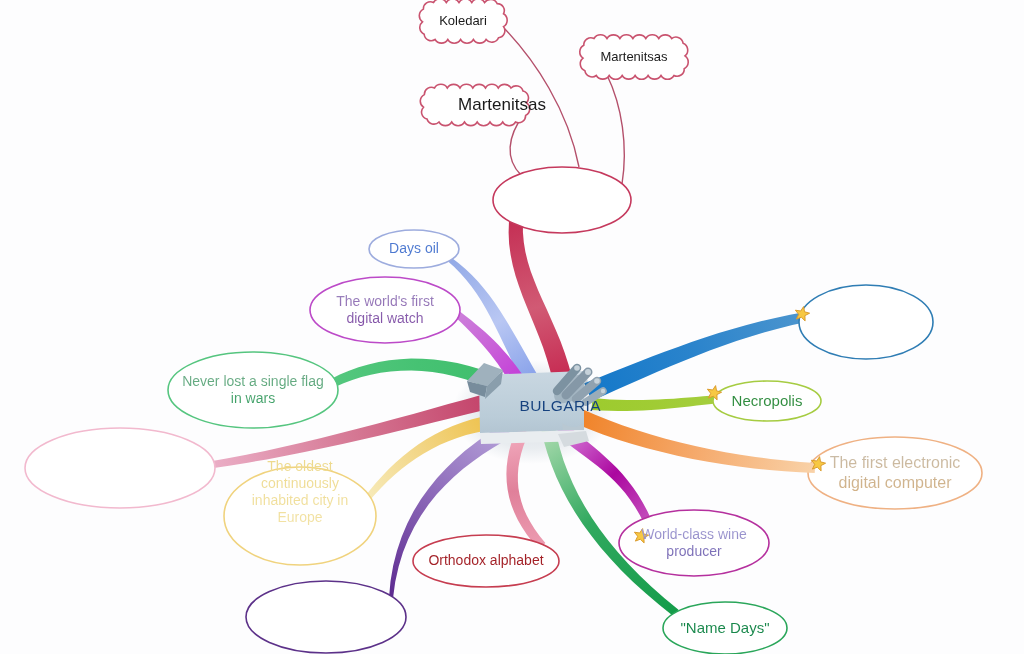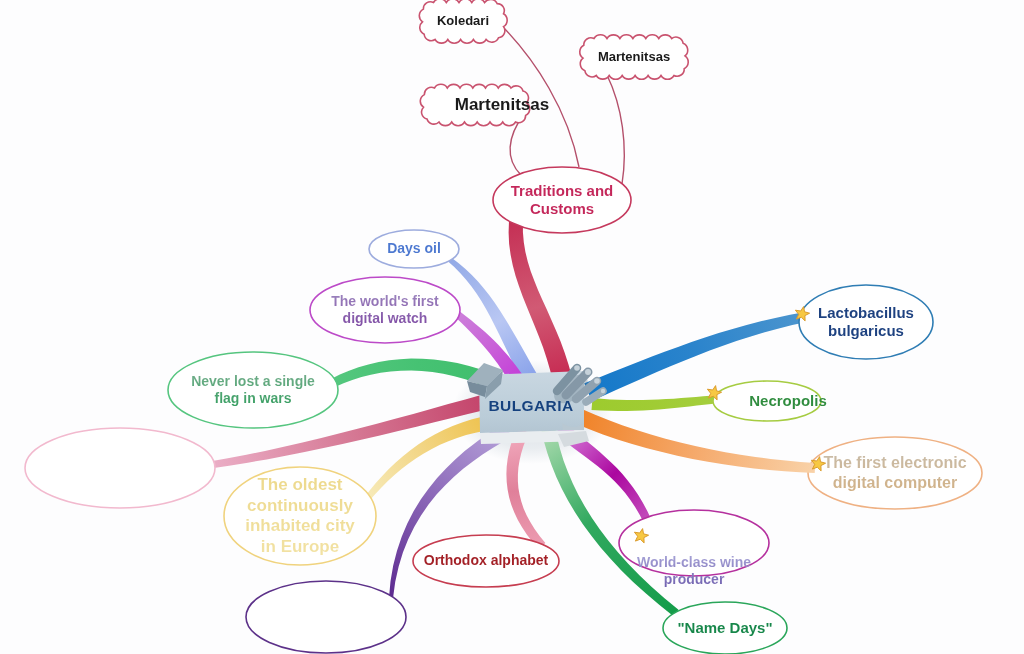--- a/index.html
+++ b/index.html
@@ -2,24 +2,24 @@
 <html><head>
 <meta charset="utf-8">
 <title>Bulgaria mind map</title>
 <style>
   html,body{margin:0;padding:0;}
   body{width:1024px;height:654px;overflow:hidden;background:#FDFDFE;
        font-family:"Liberation Sans","DejaVu Sans",sans-serif;}
   #stage{position:relative;width:1024px;height:654px;}
   #stage svg{position:absolute;left:0;top:0;}
   .label{position:absolute;transform:translate(-50%,-50%);text-align:center;
-         font-weight:bold;line-height:1.22;cursor:default;
+         font-weight:normal;line-height:1.22;cursor:default;
          background:linear-gradient(var(--c1),var(--c2));
          -webkit-background-clip:text;background-clip:text;color:transparent;}
-  .center-label{white-space:nowrap;}
+  .center-label{white-space:nowrap;text-align:right;}
 </style>
 </head>
 <body>
 
 <div id="stage">
 <svg width="1024" height="654" viewBox="0 0 1024 654">
       <defs>
         <linearGradient id="g_traditions" gradientUnits="userSpaceOnUse" x1="565" y1="392" x2="516" y2="221">
           <stop offset="0" stop-color="#C4214B"></stop>
           <stop offset="0.5" stop-color="#D15A74"></stop>
@@ -149,28 +149,26 @@
         <line x1="576" y1="399" x2="597" y2="381" stroke="#90A2B0" stroke-width="8.5" stroke-linecap="round"></line>
         <circle cx="597" cy="381" r="2.8" fill="#C6D2DA"></circle>
         <line x1="586" y1="402" x2="603" y2="391" stroke="#9AACB9" stroke-width="7.5" stroke-linecap="round"></line>
         <circle cx="603" cy="391" r="2.2" fill="#C6D2DA"></circle>
       </g>
       <polygon points="642.6,528.6 643.5,533.8 648.6,535.2 643.9,537.6 644.1,542.9 640.3,539.2 635.4,541.1 637.7,536.3 634.4,532.2 639.7,533.0" fill="#F7C843" stroke="#DB9C2E" stroke-width="1" stroke-linejoin="round"></polygon>
       <polygon points="819.6,456.6 820.5,461.8 825.6,463.2 820.9,465.6 821.1,470.9 817.3,467.2 812.4,469.1 814.7,464.3 811.4,460.2 816.7,461.0" fill="#F7C843" stroke="#DB9C2E" stroke-width="1" stroke-linejoin="round"></polygon>
       <polygon points="715.6,385.6 716.5,390.8 721.6,392.2 716.9,394.6 717.1,399.9 713.3,396.2 708.4,398.1 710.7,393.3 707.4,389.2 712.7,390.0" fill="#F7C843" stroke="#DB9C2E" stroke-width="1" stroke-linejoin="round"></polygon>
       <polygon points="803.6,306.6 804.5,311.8 809.6,313.2 804.9,315.6 805.1,320.9 801.3,317.2 796.4,319.1 798.7,314.3 795.4,310.2 800.7,311.0" fill="#F7C843" stroke="#DB9C2E" stroke-width="1" stroke-linejoin="round"></polygon>
     </svg>
-<div class="label" style="left:562px;top:200px;width:124px;font-size:15px;--c1:#C4275A;--c2:#C4275A;">Traditions and Customs</div>
 <div class="label" style="left:463px;top:21px;width:90px;font-size:13px;--c1:#1A1A1A;--c2:#1A1A1A;">Koledari</div>
 <div class="label" style="left:634px;top:57px;width:110px;font-size:13px;--c1:#1A1A1A;--c2:#1A1A1A;">Martenitsas</div>
 <div class="label" style="left:502px;top:105px;width:110px;font-size:17px;--c1:#1A1A1A;--c2:#1A1A1A;">Martenitsas</div>
 <div class="label" style="left:414px;top:249px;width:90px;font-size:14px;--c1:#4C78D0;--c2:#4C78D0;">Days oil</div>
 <div class="label" style="left:253px;top:390px;width:142px;font-size:14px;--c1:#74AE8C;--c2:#359E60;">Never lost a single flag in wars</div>
 <div class="label" style="left:385px;top:310px;width:128px;font-size:14px;--c1:#9C85BE;--c2:#7F4BA4;">The world's first digital watch</div>
-<div class="label" style="left:300px;top:516px;width:120px;font-size:17px;--c1:#EDD98C;--c2:#F2E2A4;">The oldest continuously inhabited city in Europe</div>
+<div class="label" style="left:300px;top:492px;width:120px;font-size:14px;--c1:#EDD98C;--c2:#F2E2A4;">The oldest continuously inhabited city in Europe</div>
 <div class="label" style="left:486px;top:561px;width:136px;font-size:14px;--c1:#A32026;--c2:#A32026;">Orthodox alphabet</div>
 <div class="label" style="left:725px;top:628px;width:120px;font-size:15px;--c1:#17874A;--c2:#17874A;">"Name Days"</div>
-<div class="label" style="left:694px;top:543px;width:140px;font-size:14px;margin-top:28px;--c1:#A8A5D8;--c2:#6F5FAE;">World-class wine producer</div>
+<div class="label" style="left:694px;top:543px;width:140px;font-size:14px;--c1:#A8A5D8;--c2:#6F5FAE;">World-class wine producer</div>
 <div class="label" style="left:895px;top:473px;width:148px;font-size:16px;--c1:#C9BCA8;--c2:#D2B185;">The first electronic digital computer</div>
-<div class="label" style="left:788px;top:401px;width:100px;font-size:15px;--c1:#2F8C3E;--c2:#2F8C3E;">Necropolis</div>
-<div class="label" style="left:866px;top:322px;width:112px;font-size:15px;--c1:#1D4180;--c2:#1D4180;">Lactobacillus bulgaricus</div>
+<div class="label" style="left:767px;top:401px;width:100px;font-size:15px;--c1:#2F8C3E;--c2:#2F8C3E;">Necropolis</div>
 <div class="label center-label" style="left:531px;top:406px;width:140px;font-size:15.5px;letter-spacing:0.4px;--c1:#15417E;--c2:#15417E;">BULGARIA</div>
 </div>
 
 </body></html>

